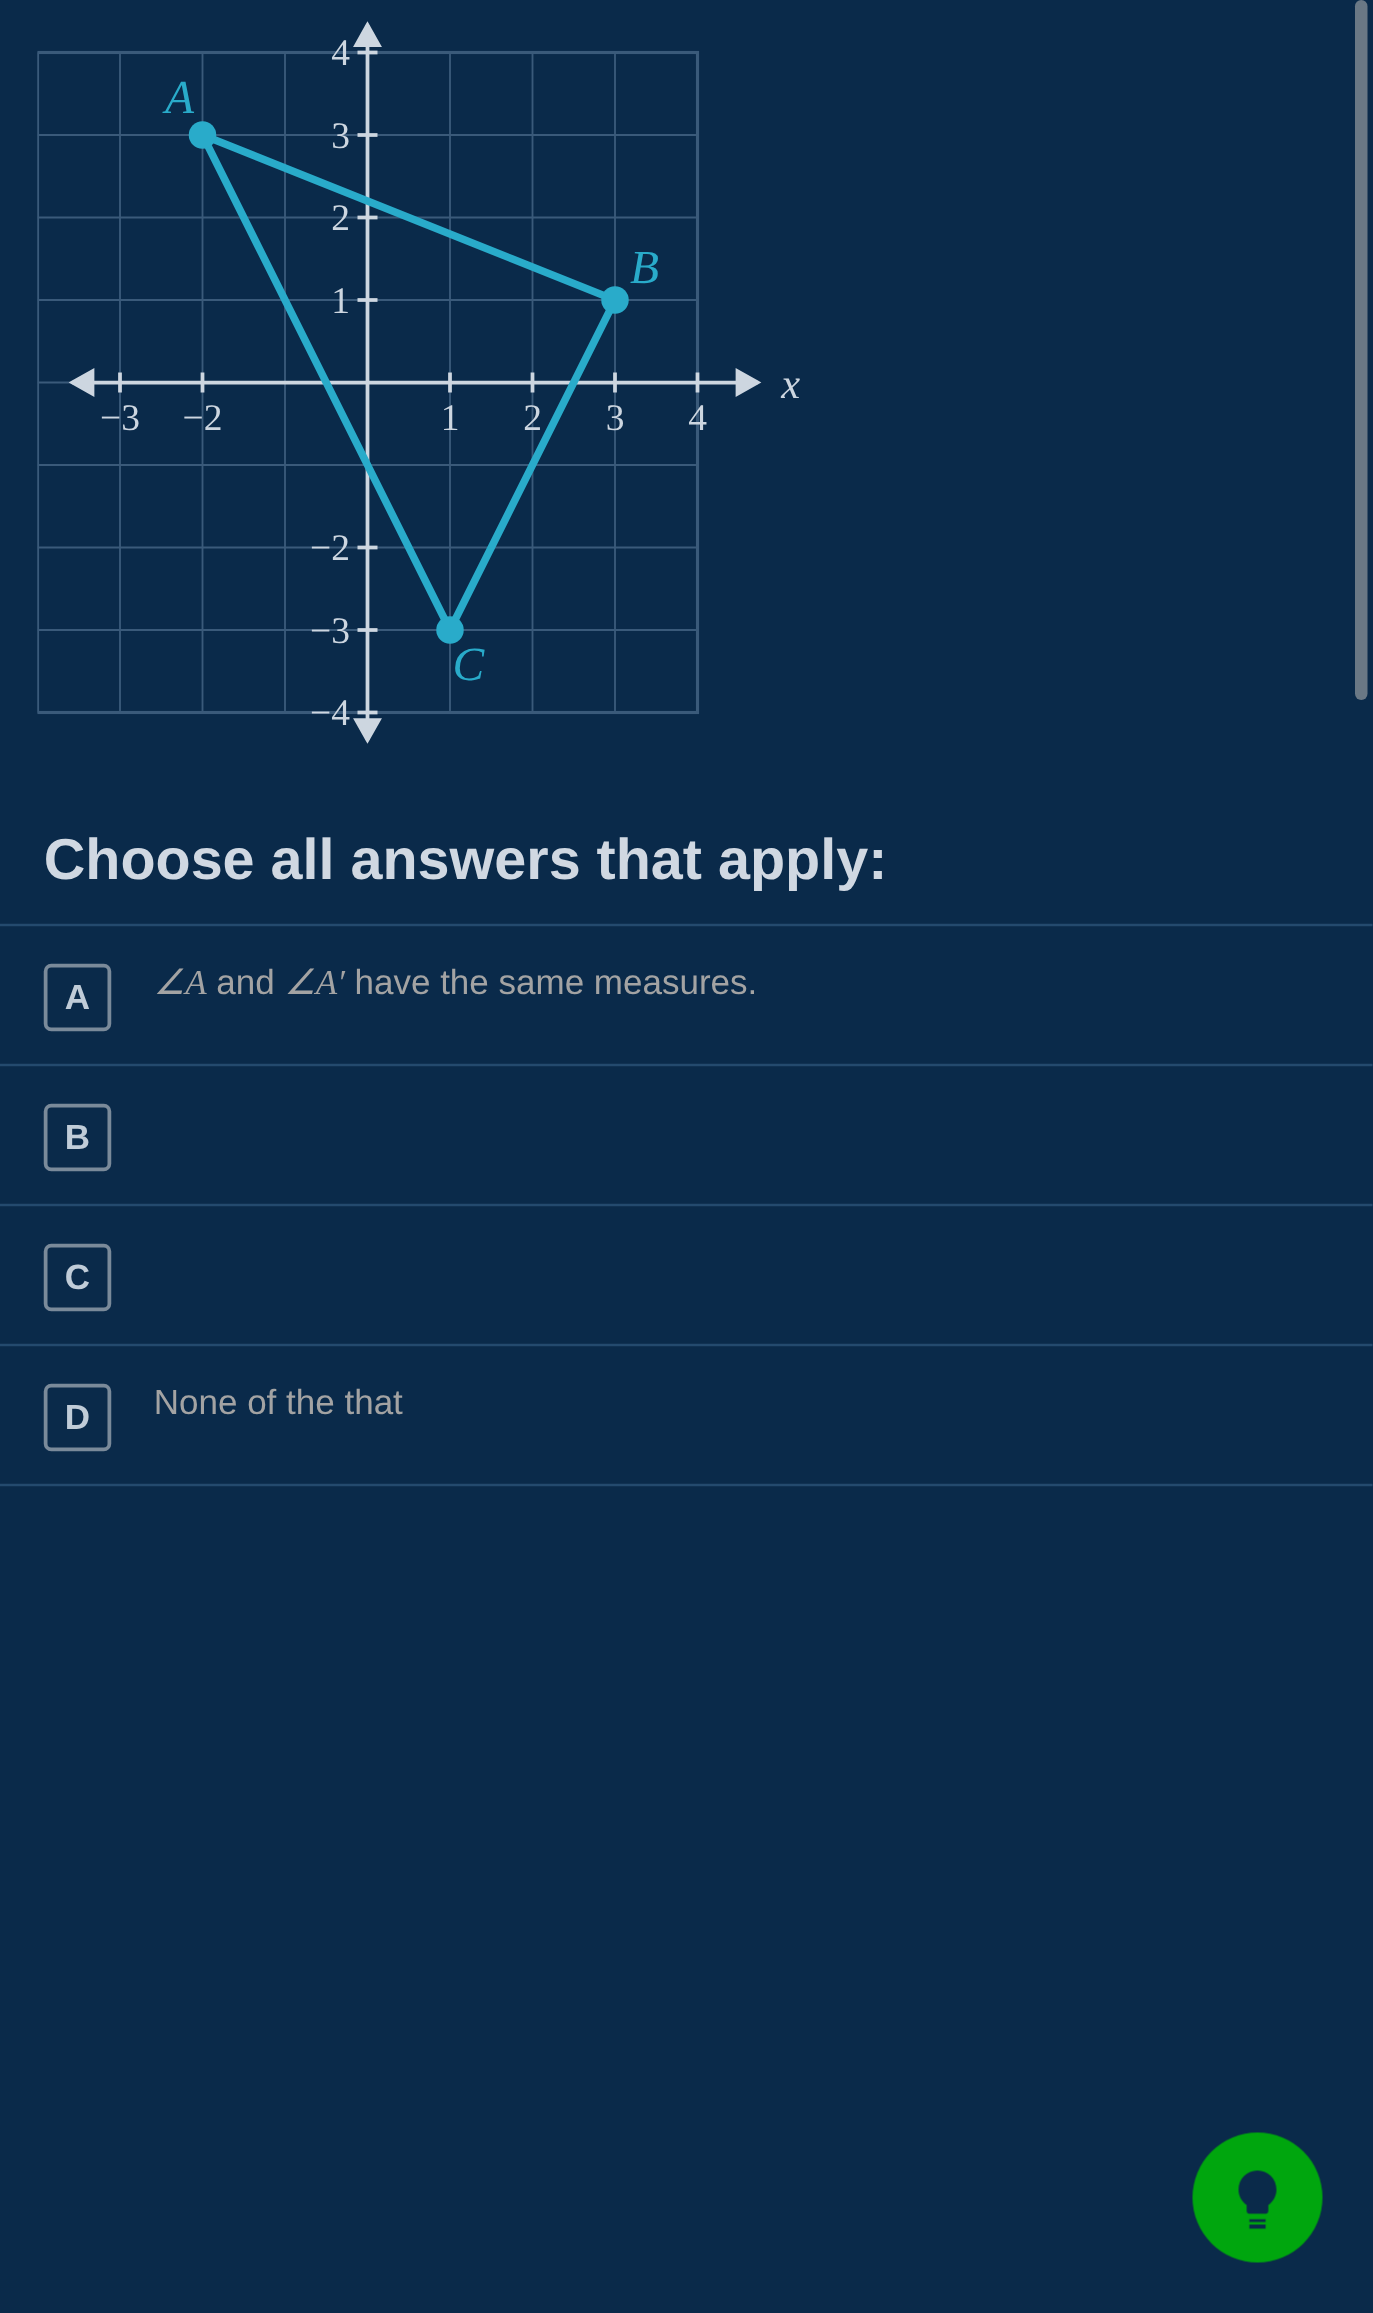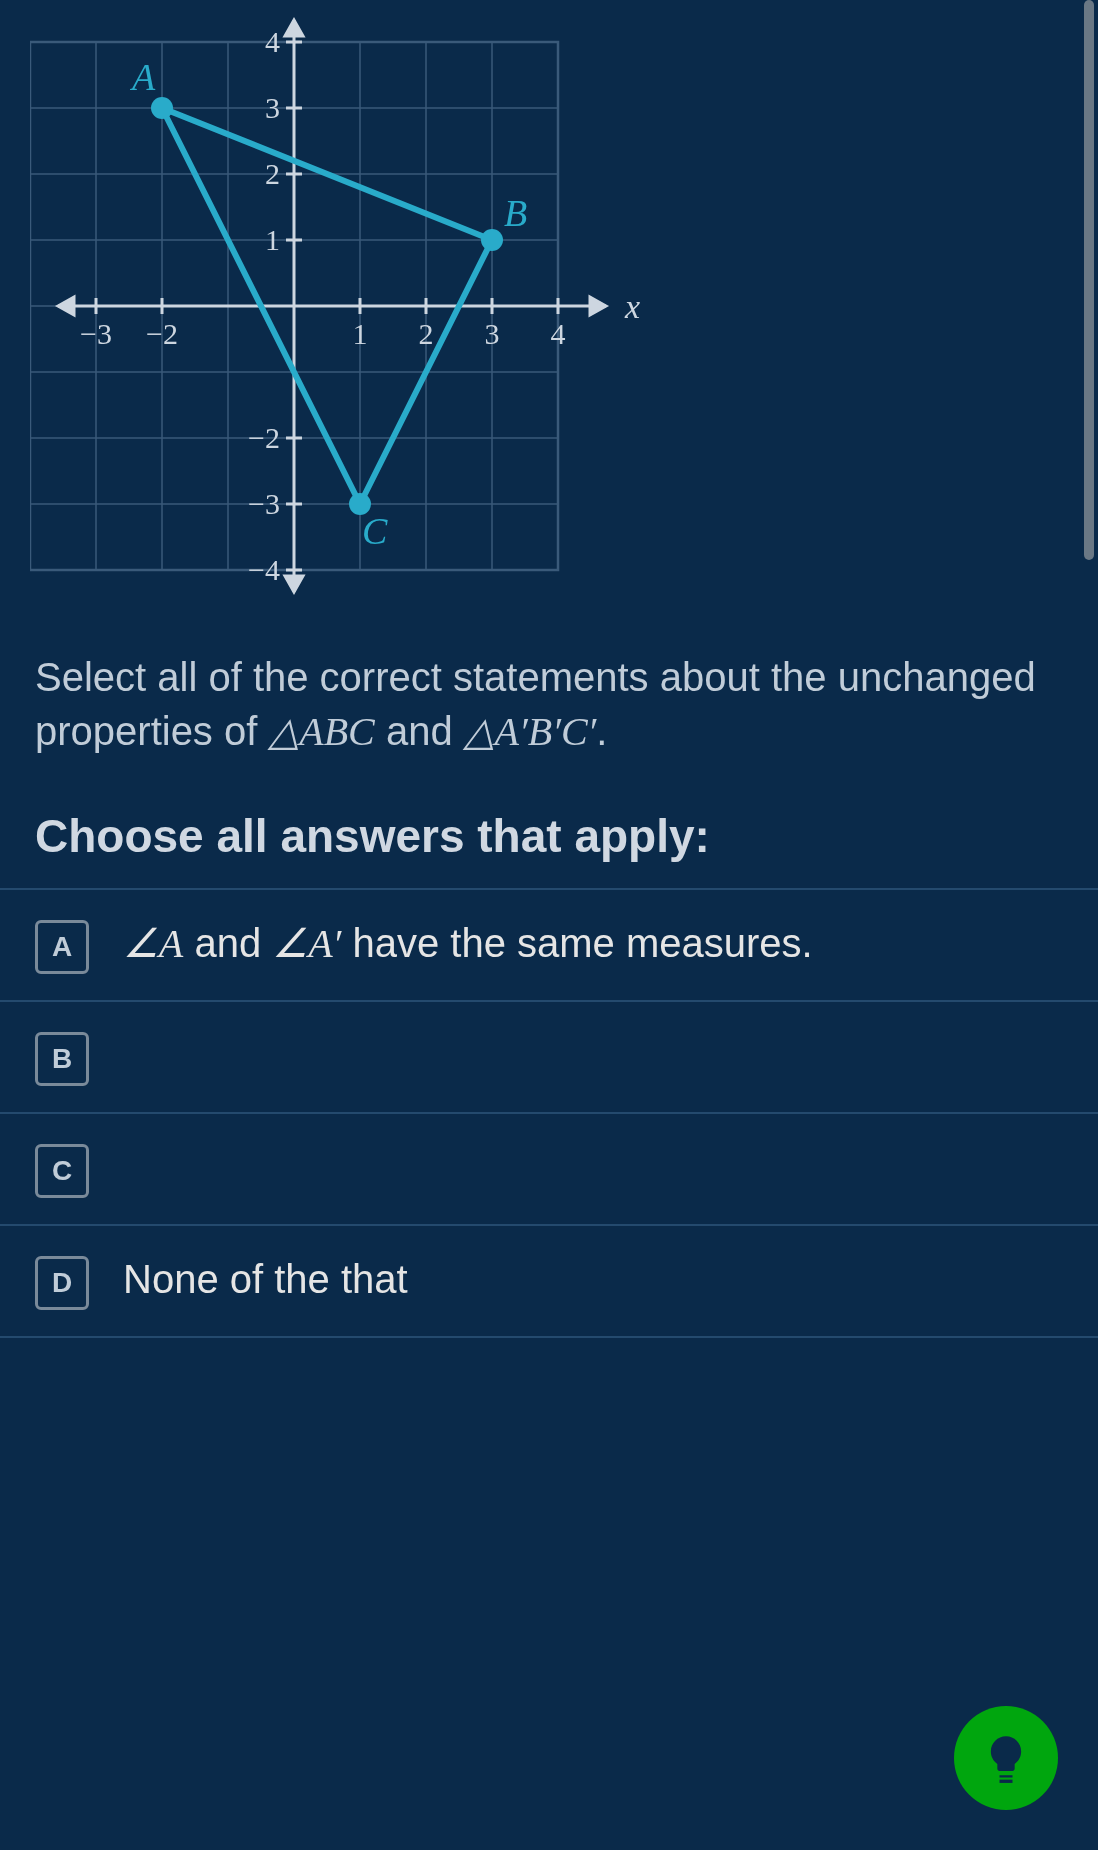--- a/index.html
+++ b/index.html
@@ -43,23 +43,23 @@
     border-radius: 6px;
     display: flex;
     align-items: center;
     justify-content: center;
     font-weight: 700;
     font-size: 28px;
     color: #c0ccd8;
     margin-top: 4px;
   }
   .opt-text {
-    font-size: 40px;
+    font-size: 28px;
     line-height: 1.35;
-    color: #e5e5e5;
+    color: #a3a3a3;
   }
   .hint-btn {
     position: fixed;
     right: 40px;
     bottom: 40px;
     width: 104px;
     height: 104px;
     border-radius: 52px;
     background: #00a60e;
     display: flex;
@@ -157,23 +157,20 @@
           <circle cx="132" cy="108" r="11" fill="#29abca"></circle>
           <text x="102" y="90" fill="#29abca" font-family="Times New Roman, serif" font-style="italic" font-size="38">A</text>
           <circle cx="462" cy="240" r="11" fill="#29abca"></circle>
           <text x="474" y="226" fill="#29abca" font-family="Times New Roman, serif" font-style="italic" font-size="38">B</text>
           <circle cx="330" cy="504" r="11" fill="#29abca"></circle>
           <text x="332" y="544" fill="#29abca" font-family="Times New Roman, serif" font-style="italic" font-size="38">C</text>
         </g>
     </svg>
   </div>
 
-  <div class="question">
-    <span>Select all of the correct statements about the unchanged properties of </span><span class="math">△ABC</span><span> and </span><span class="math">△A′B′C′</span><span>.</span>
-  </div>
 
   <div class="instruct">Choose all answers that apply:</div>
 
   <div class="options" id="options">
       <div class="option">
         <div class="opt-box">A</div>
         <div class="opt-text"><span class="math">∠A</span> and <span class="math">∠A′</span> have the same measures.</div>
       </div>
       <div class="option">
         <div class="opt-box">B</div>

